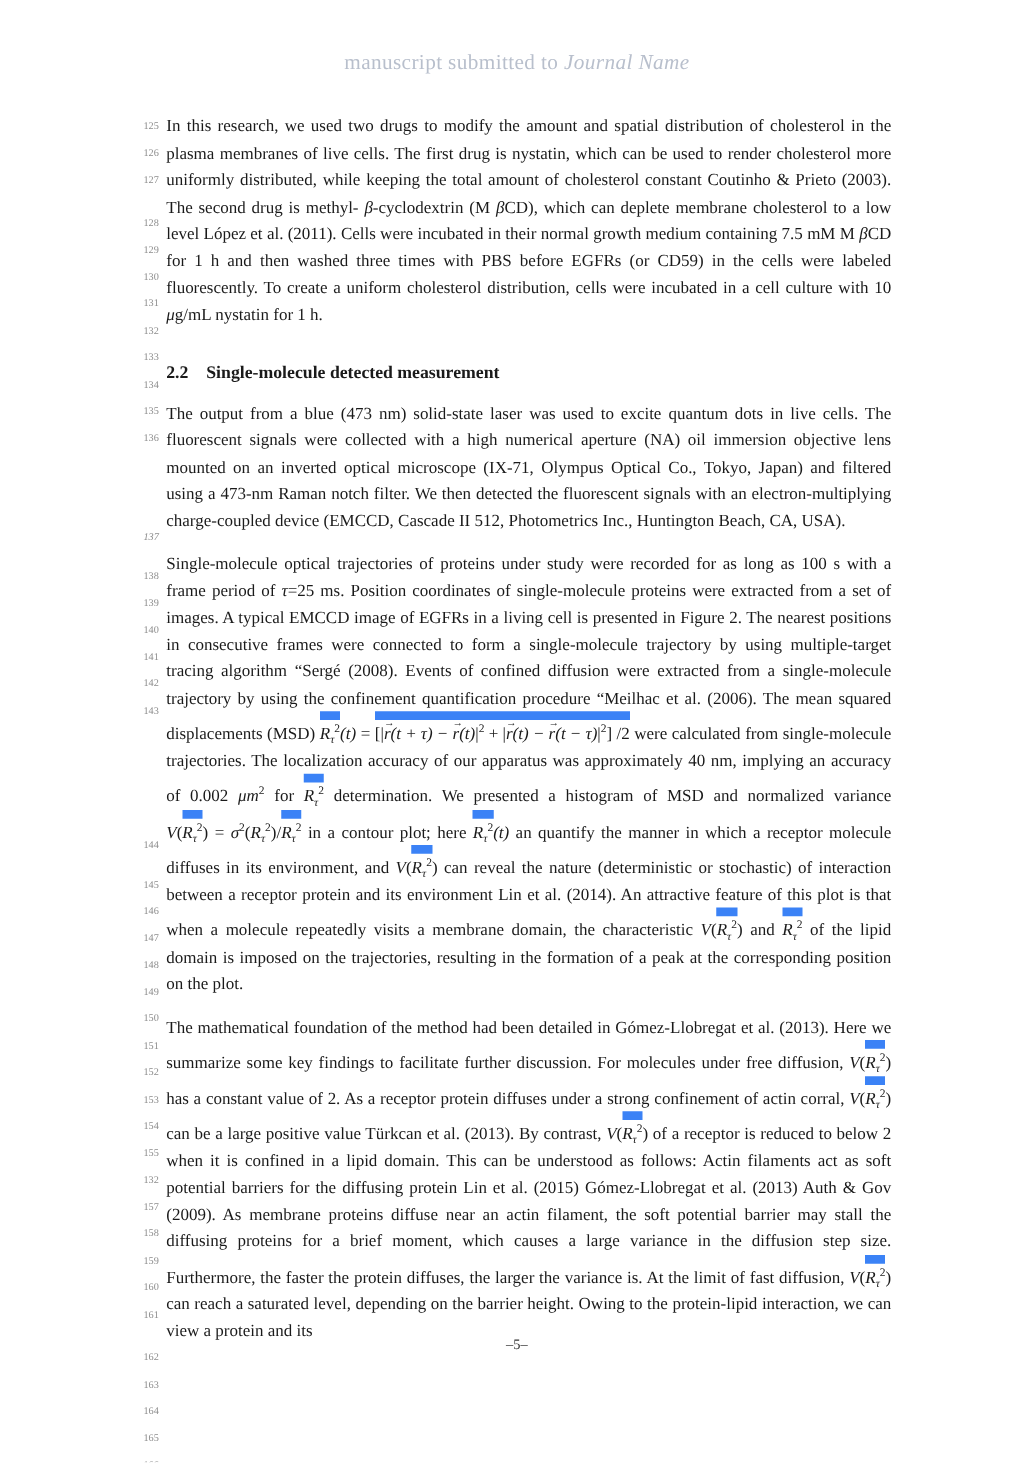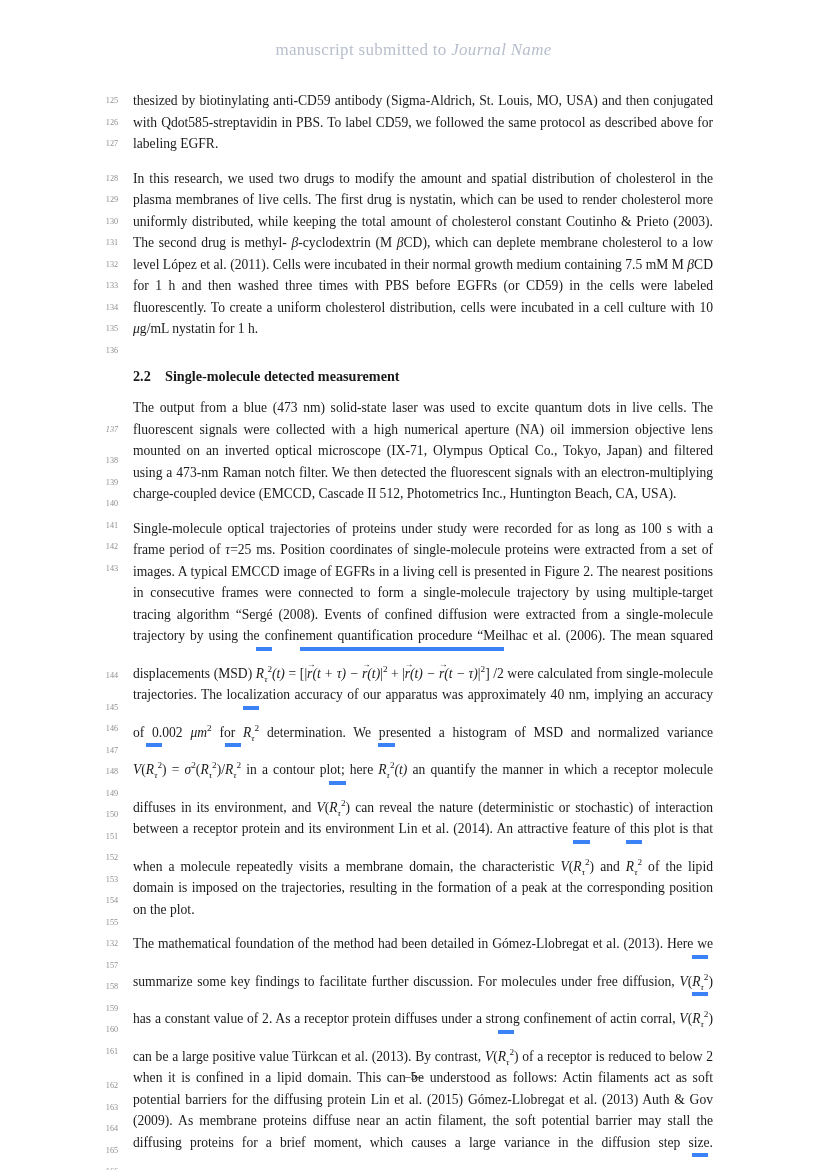--- a/index.html
+++ b/index.html
@@ -66,41 +66,40 @@
     width: 30px;
     text-align: right;
     font-size: 8.2px;
     color: #8e8e8e;
     font-family: "Liberation Serif", "DejaVu Serif", serif;
   }
   .gutter span {
     display: block;
     height: 21.5px;
     line-height: 21.5px;
-    text-align: center;
   }
   .gutter span.gap-para { margin-top: 13px; }
   .gutter span.gap-head { margin-top: 57.5px; font-style: italic; }
   .gutter span.gap-head2 { margin-top: 86px; }
 
   .footer {
     position: absolute;
     bottom: 88px;
     left: 0;
     width: 827px;
     text-align: center;
     font-size: 11.5px;
     color: #333;
   }
 
   
   .mi { font-style: italic; font-family: "Liberation Serif","DejaVu Serif",serif; }
   .ovl {
-    border-top: 4px solid #3b82f6;
-    padding-top: 16px;
+    border-top: 7px solid #3b82f6;
+    padding-top: 4px;
     display: inline-block;
     line-height: 1.05;
   }
   sup.sm { font-size: 0.68em; vertical-align: super; line-height: 0; }
   sub.sm { font-size: 0.68em; vertical-align: sub; line-height: 0; }
   .vecbar { position: relative; display: inline-block; }
   .vecbar::after {
     content: "\2192";
     position: absolute;
     left: 0; right: 0;
@@ -169,21 +168,20 @@
     <span>163</span>
     <span>164</span>
     <span>165</span>
     <span>166</span>
     <span>167</span>
 
   </div>
 
   <div class="body-col">
 
-    <p class="para"><span>thesized by biotinylating anti-CD59 antibody (Sigma-Aldrich, St. Louis, MO, USA) and then conjugated with Qdot585-streptavidin in PBS. To label CD59, we followed the same protocol as described above for labeling EGFR.</span></p>
 
     <p class="para"><span>In this research, we used two drugs to modify the amount and spatial distribution of cholesterol in the plasma membranes of live cells. The first drug is nystatin, which can be used to render cholesterol more uniformly distributed, while keeping the total amount of cholesterol constant Coutinho &amp; Prieto (2003). The second drug is methyl-</span> <span class="mi">β</span><span>-cyclodextrin (M</span> <span class="mi">β</span><span>CD), which can deplete membrane cholesterol to a low level López et al. (2011). Cells were incubated in their normal growth medium containing 7.5 mM M</span> <span class="mi">β</span><span>CD for 1 h and then washed three times with PBS before EGFRs (or CD59) in the cells were labeled fluorescently. To create a uniform cholesterol distribution, cells were incubated in a cell culture with 10</span> <span class="mi">μ</span><span>g/mL nystatin for 1 h.</span></p>
 
     <h2 class="heading"><span class="num">2.2</span><span>Single-molecule detected measurement</span></h2>
 
     <p class="para"><span>The output from a blue (473 nm) solid-state laser was used to excite quantum dots in live cells. The fluorescent signals were collected with a high numerical aperture (NA) oil immersion objective lens mounted on an inverted optical microscope (IX-71, Olympus Optical Co., Tokyo, Japan) and filtered using a 473-nm Raman notch filter. We then detected the fluorescent signals with an electron-multiplying charge-coupled device (EMCCD, Cascade II 512, Photometrics Inc., Huntington Beach, CA, USA).</span></p>
 
 
     <p class="para"><span>Single-molecule optical trajectories of proteins under study were recorded for as long as 100 s with a frame period of</span> <span class="mi">τ</span><span>=25 ms. Position coordinates of single-molecule proteins were extracted from a set of images. A typical EMCCD image of EGFRs in a living cell is presented in Figure 2. The nearest positions in consecutive frames were connected to form a single-molecule trajectory by using multiple-target tracing algorithm “Sergé (2008). Events of confined diffusion were extracted from a single-molecule trajectory by using the confinement quantification procedure “Meilhac et al. (2006). The mean squared displacements (MSD)</span> <span class="mathline"><span class="ovl"><span class="mi">R</span><sub class="sm mi">τ</sub><sup class="sm">2</sup></span><span class="mi">(t)</span> <span>=</span> <span class="ovl"><span>[|</span><span class="mi vecbar">r</span><span class="mi">(t + τ) − </span><span class="mi vecbar">r</span><span class="mi">(t)</span><span>|</span><sup class="sm">2</sup> <span>+</span> <span>|</span><span class="mi vecbar">r</span><span class="mi">(t)</span> <span class="mi">− </span><span class="mi vecbar">r</span><span class="mi">(t − τ)</span><span>|</span><sup class="sm">2</sup><span>] /2</span></span></span> <span>were calculated from single-molecule trajectories. The localization accuracy of our apparatus was approximately 40 nm, implying an accuracy of 0.002</span> <span class="mi">μ</span><span class="mi">m</span><sup class="sm">2</sup> <span>for</span> <span class="ovl"><span class="mi">R</span><sub class="sm mi">τ</sub><sup class="sm">2</sup></span> <span>determination. We presented a histogram of MSD and normalized variance</span> <span class="mathline"><span class="mi">V</span><span>(</span><span class="ovl"><span class="mi">R</span><sub class="sm mi">τ</sub><sup class="sm">2</sup></span><span>)</span> <span>=</span> <span class="mi">σ</span><sup class="sm">2</sup><span>(</span><span class="mi">R</span><sub class="sm mi">τ</sub><sup class="sm">2</sup><span>)</span><span>/</span><span class="ovl"><span class="mi">R</span><sub class="sm mi">τ</sub><sup class="sm">2</sup></span></span> <span>in a contour plot; here</span> <span class="mathline"><span class="ovl"><span class="mi">R</span><sub class="sm mi">τ</sub><sup class="sm">2</sup></span><span class="mi">(t)</span></span> <span>an quantify the manner in which a receptor molecule diffuses in its environment, and</span> <span class="mathline"><span class="mi">V</span><span>(</span><span class="ovl"><span class="mi">R</span><sub class="sm mi">τ</sub><sup class="sm">2</sup></span><span>)</span></span> <span>can reveal the nature (deterministic or stochastic) of interaction between a receptor protein and its environment Lin et al. (2014). An attractive feature of this plot is that when a molecule repeatedly visits a membrane domain, the characteristic</span> <span class="mathline"><span class="mi">V</span><span>(</span><span class="ovl"><span class="mi">R</span><sub class="sm mi">τ</sub><sup class="sm">2</sup></span><span>)</span></span> <span>and</span> <span class="ovl"><span class="mi">R</span><sub class="sm mi">τ</sub><sup class="sm">2</sup></span> <span>of the lipid domain is imposed on the trajectories, resulting in the formation of a peak at the corresponding position on the plot.</span></p>
 

